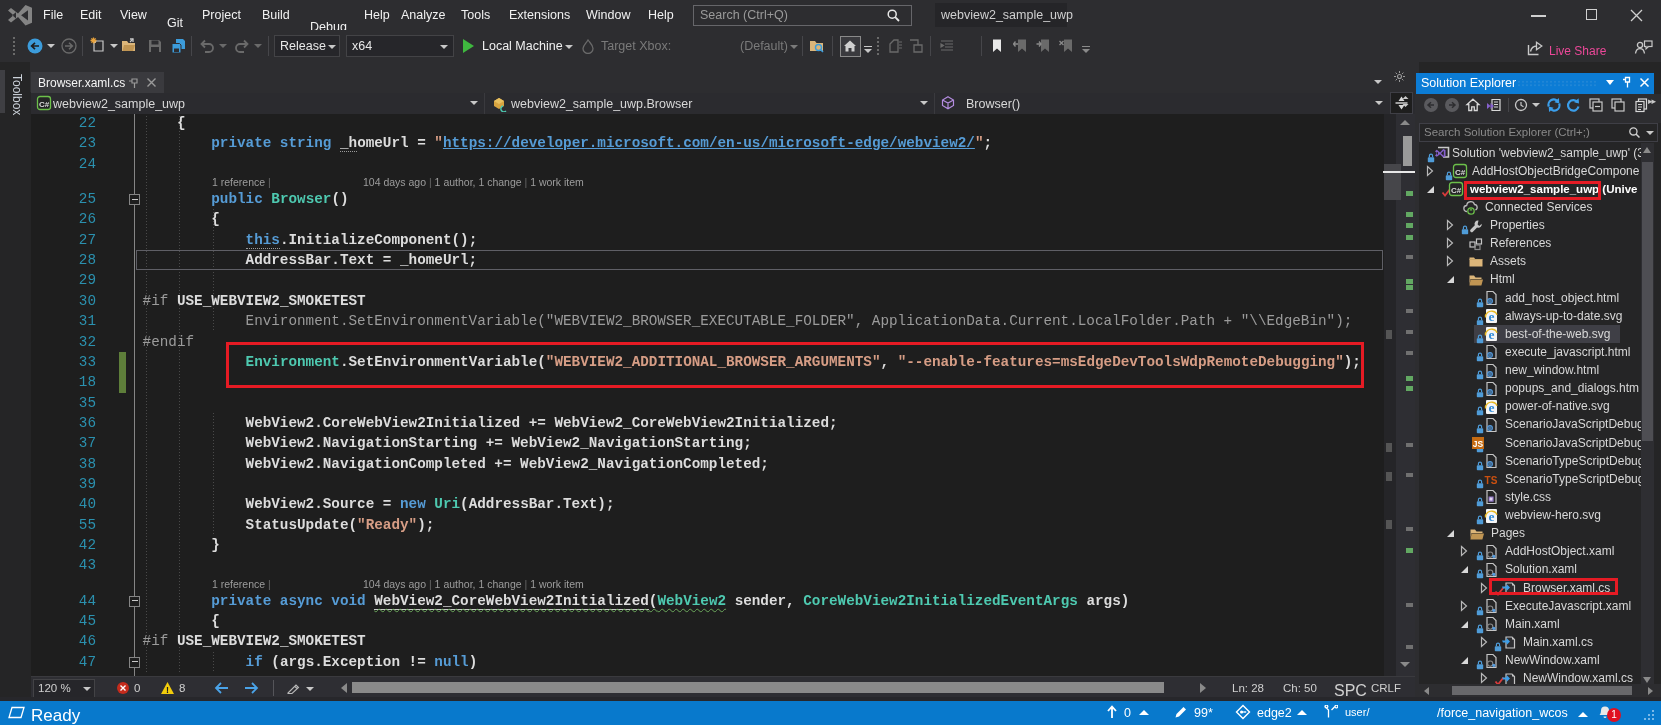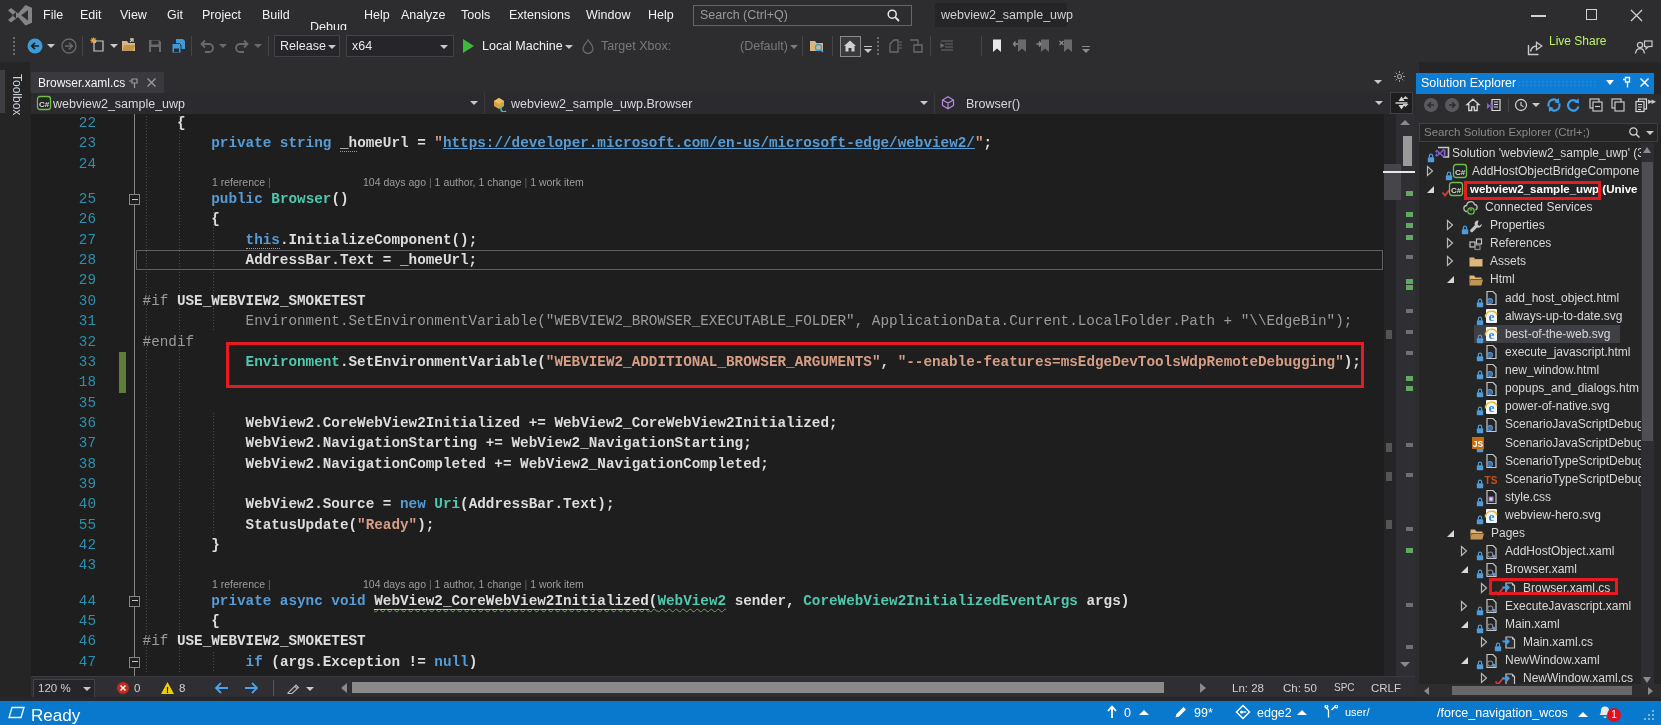--- a/index.html
+++ b/index.html
@@ -22,21 +22,21 @@
 </style></head>
 <body>
 
 <div class="abs" style="left:0;top:0;width:1661px;height:30px;background:#2d2d30"></div>
 <svg class="abs" style="left:8px;top:5px" width="24" height="21" viewBox="0 0 24 21">
     <path d="M0 5.5 L3 3 L10 8.5 L17.5 0 L24 2.8 V17.8 L17.5 20.6 L10 12.1 L3 17.6 L0 15.1 L5.5 10.3 Z M4.2 10.3 L8 13.4 V7.3 Z M13.1 10.3 L20 15.5 V5.2 Z" fill="#848484"></path>
   </svg>
 <div class="menu" style="left:43px;top:8px">File</div>
 <div class="menu" style="left:80px;top:8px">Edit</div>
 <div class="menu" style="left:120px;top:8px">View</div>
-<div class="menu" style="left:167px;top:8px">Git</div>
+<div class="menu" style="left:167px;top:16px">Git</div>
 <div class="menu" style="left:202px;top:8px">Project</div>
 <div class="menu" style="left:262px;top:8px">Build</div>
 <div class="menu" style="left:310px;top:20px">Debug</div>
 <div class="menu" style="left:364px;top:8px">Help</div>
 <div class="menu" style="left:401px;top:8px">Analyze</div>
 <div class="menu" style="left:461px;top:8px">Tools</div>
 <div class="menu" style="left:509px;top:8px">Extensions</div>
 <div class="menu" style="left:586px;top:8px">Window</div>
 <div class="menu" style="left:648px;top:8px">Help</div>
 
@@ -186,21 +186,21 @@
 <div class="abs" style="left:1082px;top:49px">
     <span class="caret" style="border-top-color:#8a8a8a"></span>
   </div>
 <div class="abs" style="left:1082px;top:46px;width:8px;height:1.2px;background:#8a8a8a"></div>
 
 <svg class="abs" style="left:1527px;top:39px" width="16" height="17" viewBox="0 0 16 17">
     <path d="M1.5 6 V15.5 H11.5" fill="none" stroke="#c8c8c8" stroke-width="1.4"></path>
     <path d="M3.5 12.5 C4.3 8.6 7 7 10 7" fill="none" stroke="#c8c8c8" stroke-width="1.4"></path>
     <path d="M9.5 3.2 L14.8 7 L9.5 10.8 Z" fill="none" stroke="#c8c8c8" stroke-width="1.3"></path>
   </svg>
-<div class="abs" style="left:1549px;top:34px;font-size:12px;color:#bef264">Live Share</div>
+<div class="abs" style="left:1549px;top:44px;font-size:12px;color:#ec4899">Live Share</div>
 <svg class="abs" style="left:1634px;top:39px" width="19" height="16" viewBox="0 0 19 16">
     <circle cx="6" cy="6" r="2.6" fill="none" stroke="#c8c8c8" stroke-width="1.3"></circle>
     <path d="M1.5 14.5 C2 10.8 4 9.6 6 9.6 C8 9.6 10 10.8 10.5 14.5" fill="none" stroke="#c8c8c8" stroke-width="1.3"></path>
     <rect x="10.5" y="2" width="7.5" height="5.5" fill="none" stroke="#c8c8c8" stroke-width="1.2"></rect>
     <path d="M12 7.5 L12 10 L14.5 7.5" fill="#2d2d30" stroke="#c8c8c8" stroke-width="1.1"></path>
   </svg>
 
 <div class="abs" style="left:0;top:62px;width:31px;height:663px;background:#252526"></div>
 <div class="abs" style="left:0;top:70px;width:4.5px;height:43px;background:#3f3f43"></div>
 <div class="abs" style="left:10px;top:74px;width:15px;height:60px;color:#ccd2da;font-size:12px;writing-mode:vertical-lr;">Toolbox</div>
@@ -394,21 +394,21 @@
     <path d="M2 11 L10 3 l2.5 2.5 L6 11.5 H2 Z M9 4.5 l2 2" stroke="#b8b8b8" stroke-width="1.1" fill="none"></path>
   </svg>
 <div class="abs" style="left:306px;top:687px">
     <span class="caret"></span>
   </div>
 <div class="abs" style="left:341px;top:683px;width:0;height:0;border-right:6px solid #8a8a8a;border-top:5px solid transparent;border-bottom:5px solid transparent"></div>
 <div class="abs" style="left:352px;top:682px;width:812px;height:11px;background:#8a8a8a"></div>
 <div class="abs" style="left:1200px;top:683px;width:0;height:0;border-left:6px solid #8a8a8a;border-top:5px solid transparent;border-bottom:5px solid transparent"></div>
 <div class="abs" style="left:1232px;top:682px;font-size:11.5px;color:#d0d0d0">Ln: 28</div>
 <div class="abs" style="left:1283px;top:682px;font-size:11.5px;color:#d0d0d0">Ch: 50</div>
-<div class="abs" style="left:1334px;top:682px;font-size:10px;color:#d0d0d0">SPC</div>
+<div class="abs" style="left:1334px;top:682px;font-size:16px;color:#d0d0d0">SPC</div>
 <div class="abs" style="left:1371px;top:682px;font-size:11.5px;color:#d0d0d0">CRLF</div>
 
 <div class="abs" style="left:1415px;top:62px;width:246px;height:663px;background:#252526"></div>
 <div class="abs" style="left:1415px;top:62px;width:4px;height:663px;background:#2d2d30"></div>
 
 <div class="abs" style="left:1416px;top:72.5px;width:238px;height:21px;background:#0c7cd5"></div>
 <div class="abs" style="left:1421px;top:76px;font-size:12.5px;color:#fff">Solution Explorer</div>
 <div class="abs" style="left:1517px;top:80px;width:80px;height:7px;background-image:radial-gradient(circle, #5fa4d9 22%, rgba(0,0,0,0) 26%);background-size:4px 3.5px"></div>
 <div class="abs" style="left:1606px;top:80px">
     <span class="caret" style="border-top-color:#fff;border-top-width:5px;border-left-width:4.5px;border-right-width:4.5px"></span>
@@ -710,21 +710,21 @@
   </svg>
 <span style="position:absolute;left:1476px;top:565.4px"><svg width="8" height="10" viewBox="0 0 8 10">
       <rect x="0.8" y="4.2" width="6.4" height="5" rx="0.8" fill="#4f9cd8"></rect>
       <path d="M2.4 4.2 V2.8 a1.6 1.6 0 0 1 3.2 0 V4.2" fill="none" stroke="#4f9cd8" stroke-width="1.2"></path>
     </svg></span>
 <span style="position:absolute;left:1483px;top:561.9px"><svg width="16" height="16" viewBox="0 0 16 16">
       <path d="M4 1.5 h6 l3 3 V14.5 h-9 Z" fill="none" stroke="#c5c5c5" stroke-width="1.2"></path>
       <circle cx="7.2" cy="10.6" r="2.6" fill="none" stroke="#8a8a8a" stroke-width="1.1"></circle>
       <circle cx="10.8" cy="12.4" r="1.6" fill="#569cde"></circle>
     </svg></span>
-<div class="trt" style="left:1505px;top:560.4px">Browser.xaml</div>
+<div class="trt" style="left:1505px;top:560.4px">Solution.xaml</div>
 <svg class="abs" style="left:1480px;top:581.5px" width="8" height="12" viewBox="0 0 8 12">
     <path d="M1.5 1.5 L6.5 6 L1.5 10.5 Z" fill="none" stroke="#b8b8b8" stroke-width="1.2"></path>
   </svg>
 <span style="position:absolute;left:1494px;top:582.5px"><svg width="11" height="11" viewBox="0 0 11 11">
       <path d="M1.5 5.5 L4 8.5 L9.5 1.5" fill="none" stroke="#d83b3b" stroke-width="1.8"></path>
     </svg></span>
 <span style="position:absolute;left:1501px;top:580.0px"><svg width="16" height="16" viewBox="0 0 16 16">
       <path d="M5 3 h6 l2.5 2.5 V14 H5 Z" fill="#2d2d30" stroke="#c5c5c5" stroke-width="1.2"></path>
       <path d="M11 3 l2.5 2.5 H11 Z" fill="#c5c5c5"></path>
       <path d="M1 6.5 h4.5 V4 L9 7.5 L5.5 11 V8.5 H2" fill="#3b9eea" stroke="none"></path>

